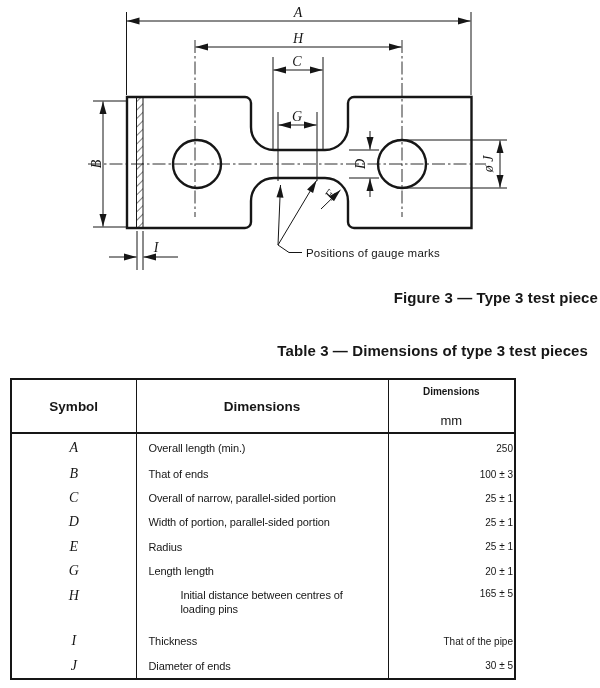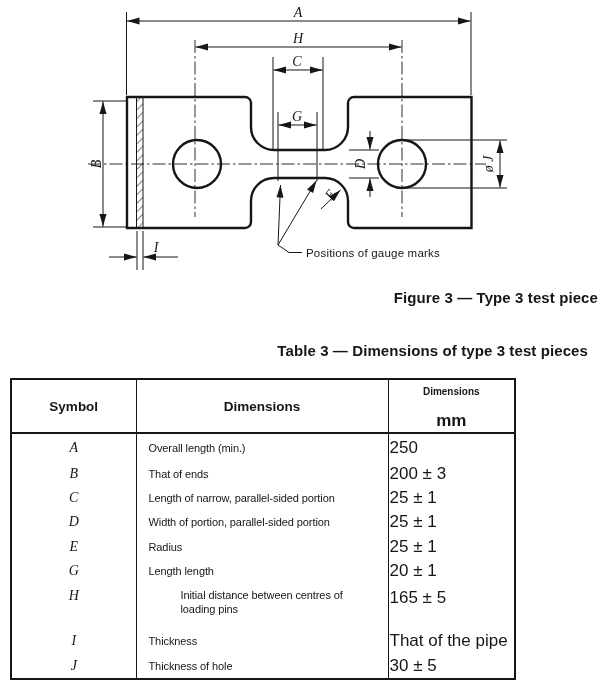--- a/index.html
+++ b/index.html
@@ -23,24 +23,24 @@
 
   
   table.dims{position:absolute;left:10px;top:378px;width:504px;border-collapse:collapse;
     table-layout:fixed;border:2.6px solid #161616;}
   table.dims col.c1{width:125px;} table.dims col.c2{width:252px;} table.dims col.c3{width:127px;}
   table.dims th{font-weight:bold;font-size:13.5px;vertical-align:middle;}
   table.dims thead tr{height:54px;border-bottom:2.2px solid #161616;}
   table.dims .bR{border-right:1.4px solid #161616;}
   table.dims td{vertical-align:middle;}
   .hdr-dim-line{font-weight:bold;font-size:10px;line-height:15px;}
-  .hdr-unit{font-weight:bold;font-size:17px;line-height:14px;margin-top:15px;}
+  .hdr-unit{font-weight:normal;font-size:13px;line-height:14px;margin-top:15px;}
   td.sym{font-family:"Liberation Serif",serif;font-style:italic;font-size:14px;text-align:center;}
   td.desc{font-size:11px;letter-spacing:-0.1px;padding-left:12px;white-space:nowrap;}
-  td.val{font-size:17px;text-align:left;}
+  td.val{font-size:10px;text-align:right;}
   tr.r-std{height:24px;} tr.r-first{height:29px;} tr.r-wrap{height:46px;} tr.r-last{height:26px;}
   tr.r-wrap td{vertical-align:top;padding-top:5px;}
   tr.r-wrap td.desc{white-space:normal;padding-right:34px;line-height:14px;padding-left:44px;}
 </style>
 </head>
 <body>
 
 <div id="page">
 
   <svg id="fig" width="600" height="282" viewBox="0 0 600 282">
@@ -146,25 +146,25 @@
     </thead>
     <tbody>
       <tr class="r-first">
         <td class="sym bR">A</td>
         <td class="desc bR">Overall length (min.)</td>
         <td class="val">250</td>
       </tr>
       <tr class="r-std">
         <td class="sym bR">B</td>
         <td class="desc bR">That of ends</td>
-        <td class="val">200 ± 3</td>
+        <td class="val">100 ± 3</td>
       </tr>
       <tr class="r-std">
         <td class="sym bR">C</td>
-        <td class="desc bR">Length of narrow, parallel-sided portion</td>
+        <td class="desc bR">Overall of narrow, parallel-sided portion</td>
         <td class="val">25 ± 1</td>
       </tr>
       <tr class="r-std">
         <td class="sym bR">D</td>
         <td class="desc bR">Width of portion, parallel-sided portion</td>
         <td class="val">25 ± 1</td>
       </tr>
       <tr class="r-std" style="height:25px;">
         <td class="sym bR">E</td>
         <td class="desc bR">Radius</td>
@@ -180,19 +180,19 @@
         <td class="desc bR">Initial distance between centres of loading pins</td>
         <td class="val">165 ± 5</td>
       </tr>
       <tr class="r-std">
         <td class="sym bR">I</td>
         <td class="desc bR">Thickness</td>
         <td class="val">That of the pipe</td>
       </tr>
       <tr class="r-last">
         <td class="sym bR">J</td>
-        <td class="desc bR">Thickness of hole</td>
+        <td class="desc bR">Diameter of ends</td>
         <td class="val">30 ± 5</td>
       </tr>
     </tbody>
   </table>
 
 </div>
 
 </body></html>

